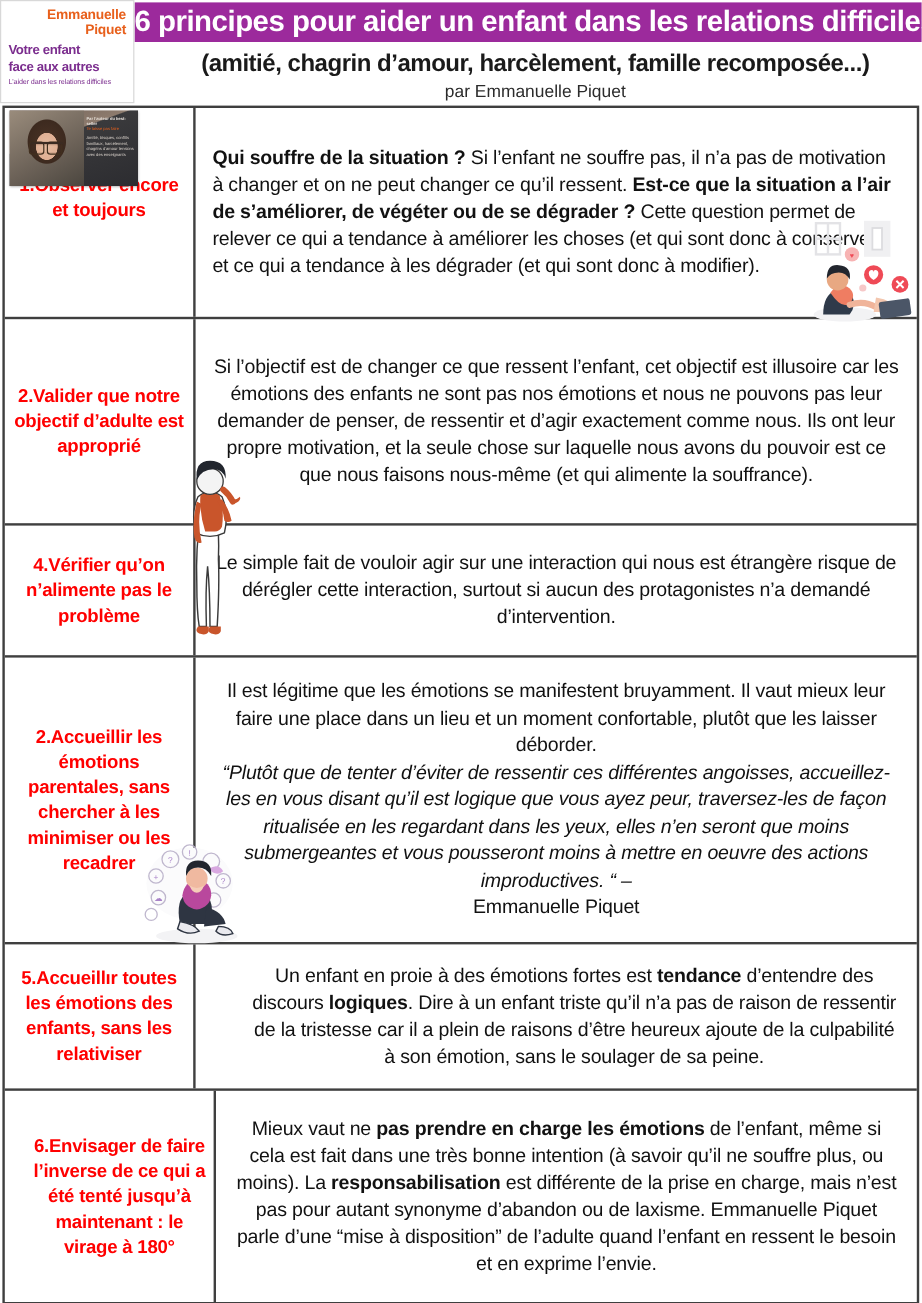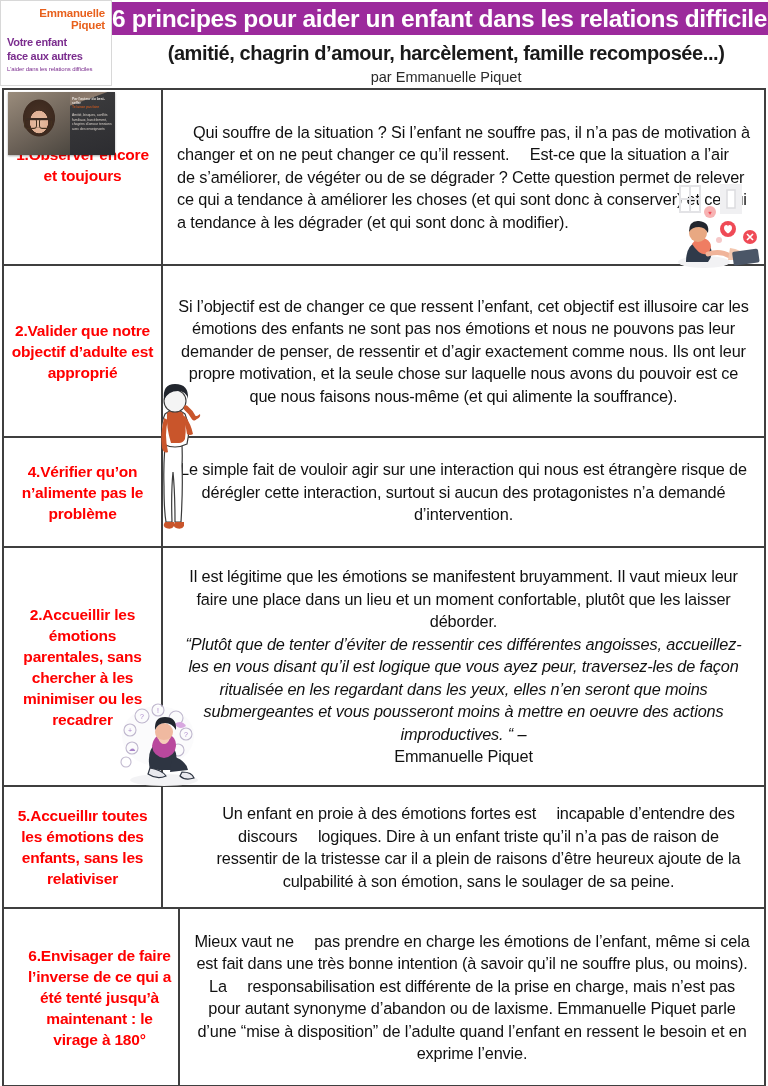--- a/index.html
+++ b/index.html
@@ -144,21 +144,21 @@
     position: relative;
   }
   .body-text {
     color: #111111;
     font-size: 16.3px;
     line-height: 22.5px;
     text-align: center;
     letter-spacing: -0.15px;
   }
   .body-text.left { text-align: left; }
-  .body-text b { font-weight: normal; margin-left: 16px; }
+  .body-text b { font-weight: bold; }
   .body-text i { font-style: italic; }
 
   
   .r1 { height: 176px; }
   .r2 { height: 172px; }
   .r3 { height: 110px; }
   .r4 { height: 239px; }
   .r5 { height: 122px; gap: 30px; }
   .r6 { height: 176px; }
 
@@ -324,21 +324,21 @@
       <div class="cell-body">
         <div class="body-text">Il est légitime que les émotions se manifestent bruyamment. Il vaut mieux leur faire une place dans un lieu et un moment confortable, plutôt que les laisser déborder.<br><i>“Plutôt que de tenter d’éviter de ressentir ces différentes angoisses, accueillez-les en vous disant qu’il est logique que vous ayez peur, traversez-les de façon ritualisée en les regardant dans les yeux, elles n’en seront que moins submergeantes et vous pousseront moins à mettre en oeuvre des actions improductives. “ –</i><br>Emmanuelle Piquet</div>
       </div>
     </div>
 
     <div class="row r5">
       <div class="cell-label">
         <div class="label-text">5.Accueillır toutes les émotions des enfants, sans les relativiser</div>
       </div>
       <div class="cell-body">
-        <div class="body-text">Un enfant en proie à des émotions fortes est <b>incapable</b> d’entendre des discours <b>logiques</b>. Dire à un enfant triste qu’il n’a pas de raison de ressentir de la tristesse car il a plein de raisons d’être heureux ajoute de la culpabilité à son émotion, sans le soulager de sa peine.</div>
+        <div class="body-text">Un enfant en proie à des émotions fortes est <b>tendance</b> d’entendre des discours <b>logiques</b>. Dire à un enfant triste qu’il n’a pas de raison de ressentir de la tristesse car il a plein de raisons d’être heureux ajoute de la culpabilité à son émotion, sans le soulager de sa peine.</div>
       </div>
     </div>
 
     <div class="row r6">
       <div class="cell-label">
         <div class="label-text">6.Envisager de faire l’inverse de ce qui a été tenté jusqu’à maintenant : le virage à 180°</div>
       </div>
       <div class="cell-body">
         <div class="body-text">Mieux vaut ne <b>pas prendre en charge les émotions</b> de l’enfant, même si cela est fait dans une très bonne intention (à savoir qu’il ne souffre plus, ou moins). La <b>responsabilisation</b> est différente de la prise en charge, mais n’est pas pour autant synonyme d’abandon ou de laxisme. Emmanuelle Piquet parle d’une “mise à disposition” de l’adulte quand l’enfant en ressent le besoin et en exprime l’envie.</div>
       </div>

